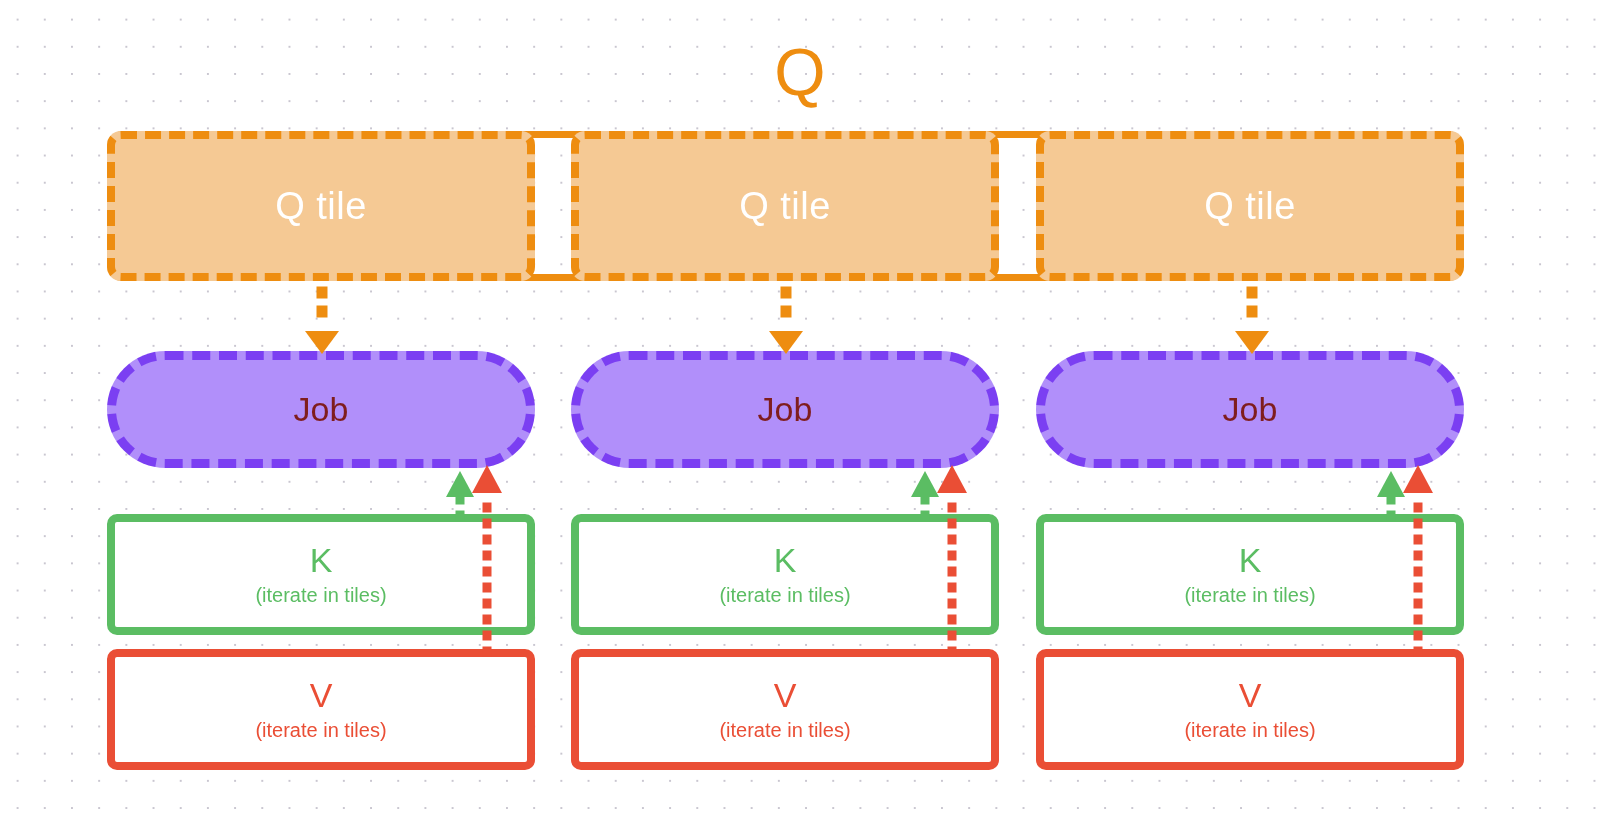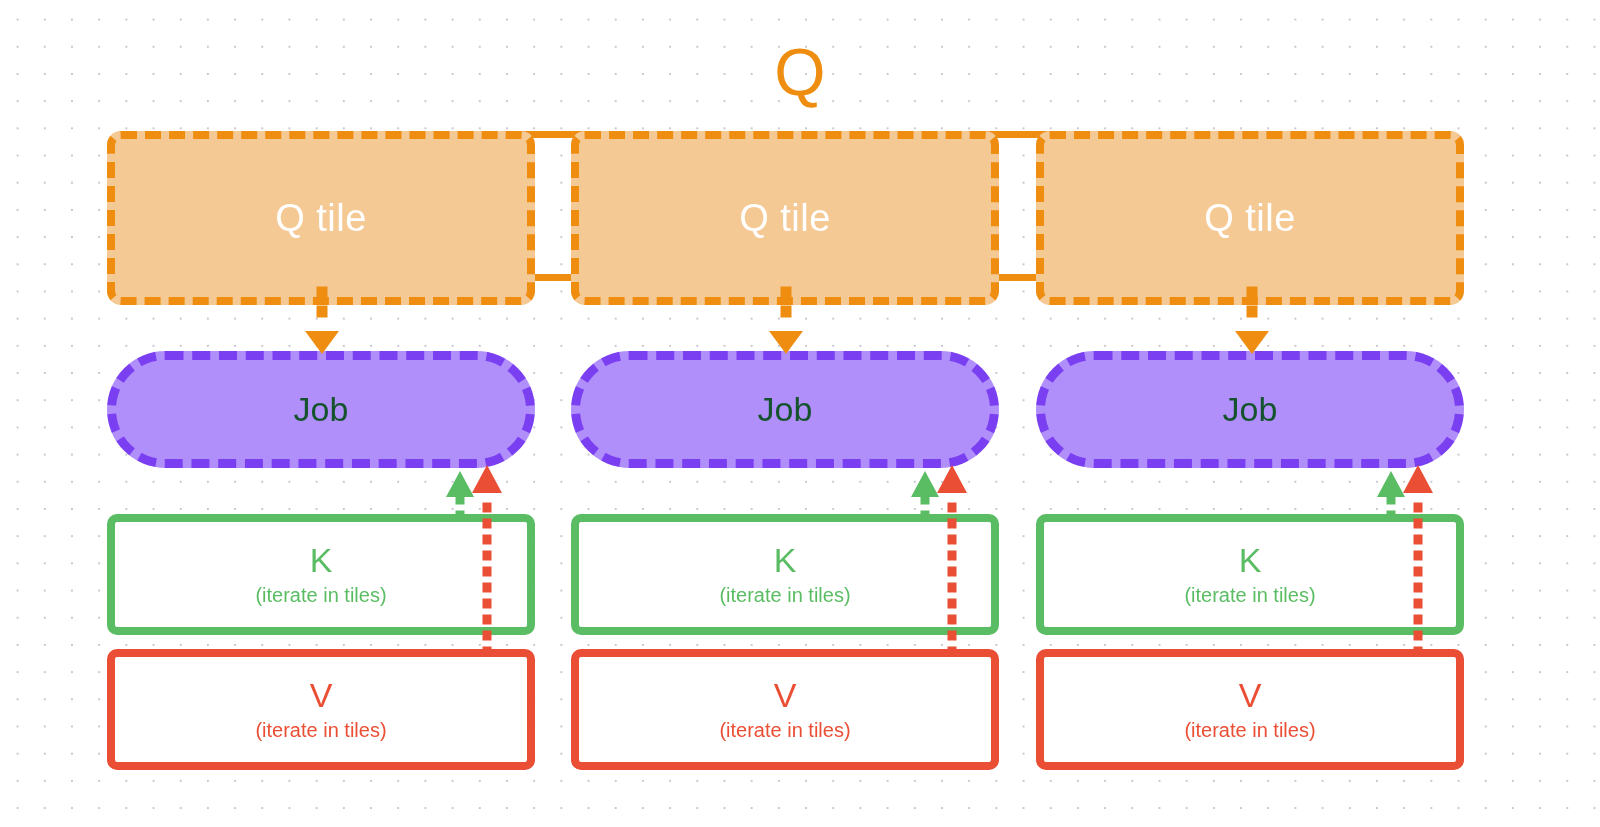--- a/index.html
+++ b/index.html
@@ -52,21 +52,21 @@
     height: 150px;
     border: 7px solid #EE8D10;
     border-radius: 12px;
     background: transparent;
   }
 
   
   .q-tile {
     position: absolute;
     top: 131px;
-    height: 174px;
+    height: 150px;
     border: 8px dashed #EE8D10;
     border-radius: 14px;
     background: #F5C994;
     display: flex;
     align-items: center;
     justify-content: center;
     color: #ffffff;
     font-size: 38px;
     font-weight: 400;
     letter-spacing: 0.5px;
@@ -80,21 +80,21 @@
   .job {
     position: absolute;
     top: 351px;
     height: 117px;
     border: 9px dashed #7B3FF2;
     border-radius: 60px;
     background: #B18FFA;
     display: flex;
     align-items: center;
     justify-content: center;
-    color: #14532d;
+    color: #7f1d1d;
     font-size: 34px;
     font-weight: 400;
     user-select: none;
   }
   .job.c0 { left: 107px;  width: 428px; }
   .job.c1 { left: 571px;  width: 428px; }
   .job.c2 { left: 1036px; width: 428px; }
 
   
   .kbox {

